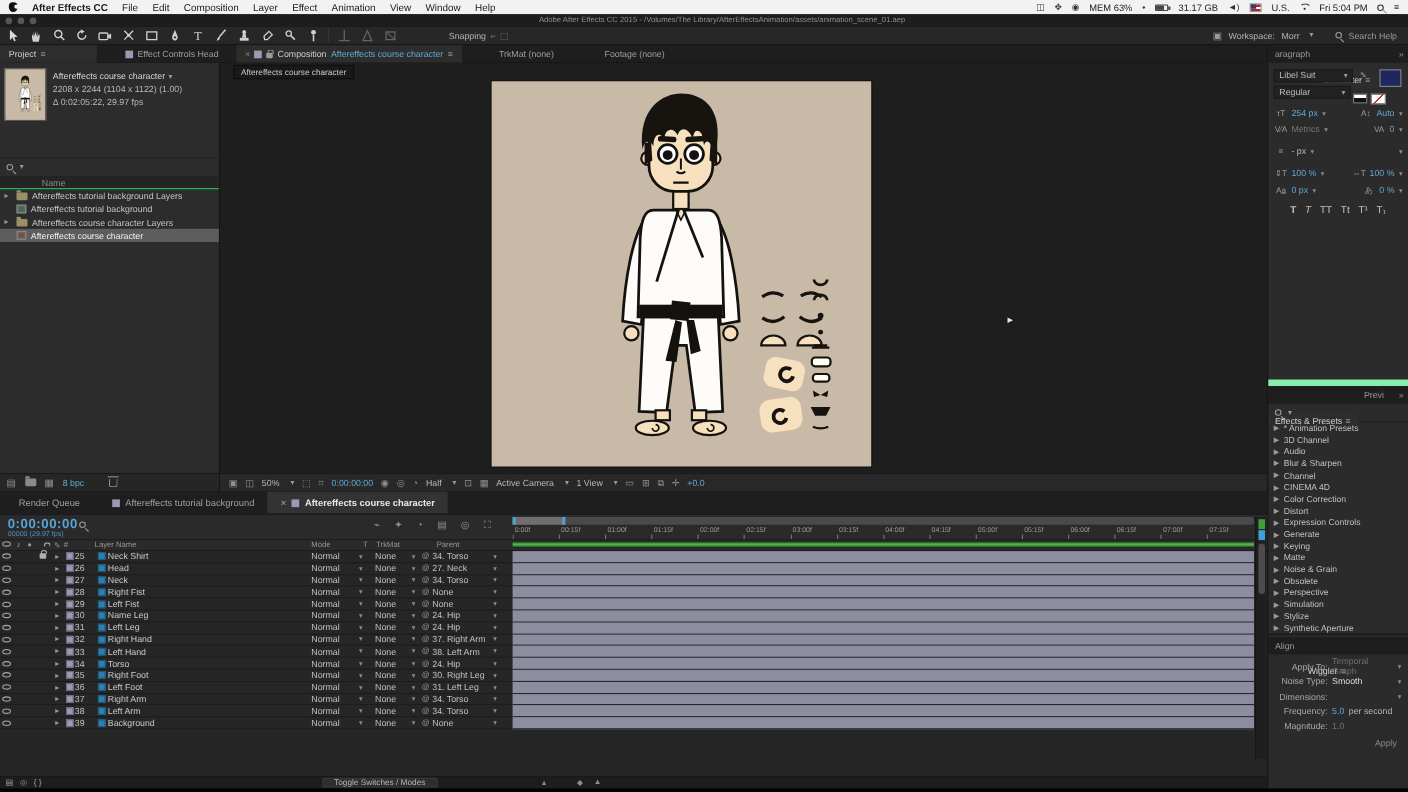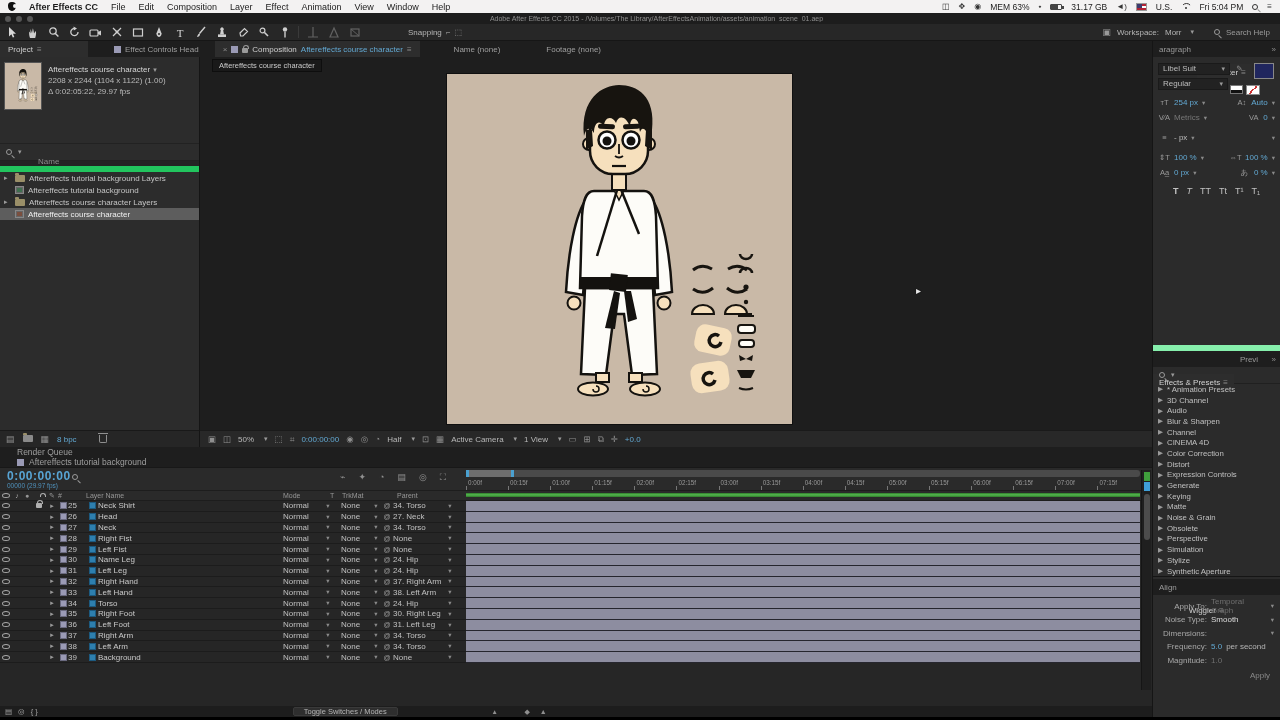--- a/index.html
+++ b/index.html
@@ -55,21 +55,21 @@
   .lock-ic::before { content:""; position:absolute; left:1px; top:-3px; width:4px; height:3px; border:1px solid #9a9a9a; border-bottom:none; border-radius:3px 3px 0 0; }
 
   
   #project-panel { top:57px; left:0; width:200px; height:373px; background:#2c2c2c; border-right:1px solid #151515; font-size:8px; }
   #proj-preview { display:flex; padding:5px 4px; gap:6px; }
   #proj-thumb { width:38px; height:48px; background:#c9b9a7; border:1px solid #555; }
   #proj-thumb svg { display:block; }
   #proj-meta { color:#b9b9b9; line-height:11px; padding-top:2px; }
   #proj-meta .t { color:#d5d5d5; }
   #proj-search { margin-top:28px; padding:4px 6px; border-top:1px solid #222; border-bottom:1px solid #222; display:flex; align-items:center; gap:3px; height:18px; }
-  #proj-cols { background:#242424; height:11px; display:flex; align-items:flex-end; padding-left:38px; color:#8d8d8d; border-bottom:6px solid #22c55e; }
+  #proj-cols { background:#242424; height:11px; display:flex; align-items:flex-end; padding-left:38px; color:#8d8d8d; border-bottom:1px solid #22c55e; }
   .proj-item { display:flex; align-items:center; height:12px; gap:4px; padding-left:4px; color:#c4c4c4; white-space:nowrap; }
   .proj-item.selected { background:#5d5d5d; color:#f0f0f0; }
   .proj-item .tw { width:7px; color:#9a9a9a; font-size:7px; visibility:hidden; }
   .proj-item.type-folder .tw { visibility:visible; }
   .folder-ic { width:10px; height:7px; background:#9a8f68; border-radius:1px; position:relative; display:inline-block; }
   .folder-ic::before { content:""; position:absolute; left:0; top:-2px; width:4px; height:2px; background:#9a8f68; border-radius:1px 1px 0 0; }
   .comp-ic { width:9px; height:8px; background:#666; border:1px solid #888; display:inline-block; position:relative; }
   .comp-ic::before { content:""; position:absolute; left:1px; top:1px; width:5px; height:4px; background:#ب; background:#3f6f4f; }
   .proj-item.selected .comp-ic::before { background:#7a4f3f; }
   #proj-footer { top:430px; left:0; width:200px; height:17px; background:#262626; border-top:1px solid #191919; border-right:1px solid #151515;
@@ -113,21 +113,21 @@
   .fx-item .tw { color:#9a9a9a; font-size:6.5px; }
 
   #wig-panel { border-top:1px solid #151515; }
   .wrow { display:flex; align-items:center; height:13.5px; padding:0 6px; gap:4px; color:#b5b5b5; }
   .wrow .wl { width:48px; text-align:right; color:#a8a8a8; flex:none; }
   .wrow .dis { color:#6f6f6f; }
   #wig-apply { text-align:right; padding:4px 10px 0 0; color:#8a8a8a; }
 
   
   #timeline { top:447px; left:0; width:1152px; height:259px; background:#262626; }
-  #tl-tabs { height:20px; background:#1e1e1e; display:flex; align-items:flex-start; font-size:8.5px; color:#9f9f9f;flex-direction:column; }
+  #tl-tabs { height:20px; background:#1e1e1e; display:flex; align-items:flex-end; font-size:8.5px; color:#9f9f9f; }
   #tl-tabs .ttab { display:flex; align-items:center; gap:5px; padding:0 12px; height:20px; white-space:nowrap; }
   #tl-tabs .ttab.active { background:#333; color:#e8e8e8; font-weight:bold; }
   #tl-head { height:23px; background:#2a2a2a; border-top:1px solid #181818; position:relative; }
   #tl-time { position:absolute; left:7px; top:1px; font-size:12px; font-weight:bold; color:#58a4d4; letter-spacing:0.5px; }
   #tl-frames { position:absolute; left:7px; top:14px; font-size:6.5px; color:#4f90ba; }
   #tl-search { position:absolute; left:72px; top:6px; }
   #tl-icons { position:absolute; left:340px; top:4px; display:flex; gap:13px; color:#8f8f8f; font-size:9px; }
   #workarea { position:absolute; left:466px; top:2px; width:674px; height:7px; background:#4a4a4a; border-radius:3px; }
   #workarea .wa-seg { position:absolute; left:0; top:0; width:48px; height:7px; background:#6e6e6e; border-left:3px solid #4aa0d0; border-right:3px solid #4aa0d0; }
   #ruler { position:absolute; left:466px; top:9px; width:674px; height:14px; display:flex; overflow:hidden; border-bottom:1px solid #1c1c1c; }
@@ -341,21 +341,21 @@
   </div>
   <div class="ptab active" style="margin-left:8px">
     <span class="gray">×</span>
     <span class="sq"></span>
     <span class="lock-ic"></span>
     <span>Composition</span>
     <span class="blue">Aftereffects course character</span>
     <span class="menu-glyph">≡</span>
   </div>
   <div class="ptab" style="margin-left:26px">
-      <span>Name (none)</span>
+      <span>TrkMat (none)</span>
     </div>
   <div class="ptab" style="margin-left:30px">
       <span>Footage (none)</span>
     </div>
 </div>
 
 <div id="project-panel" class="abs">
   <div id="proj-preview">
     <div id="proj-thumb">
       <svg width="36" height="46" viewBox="0 0 345 350">

